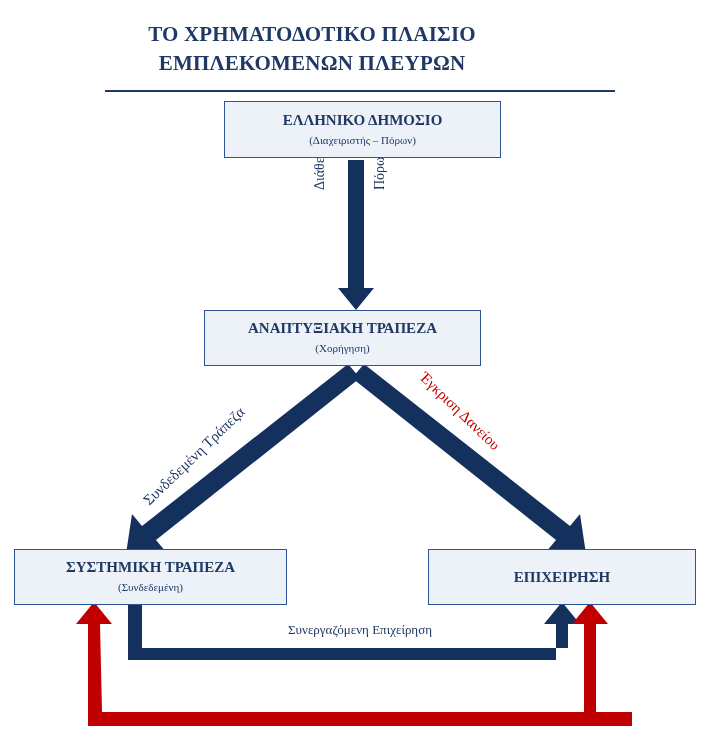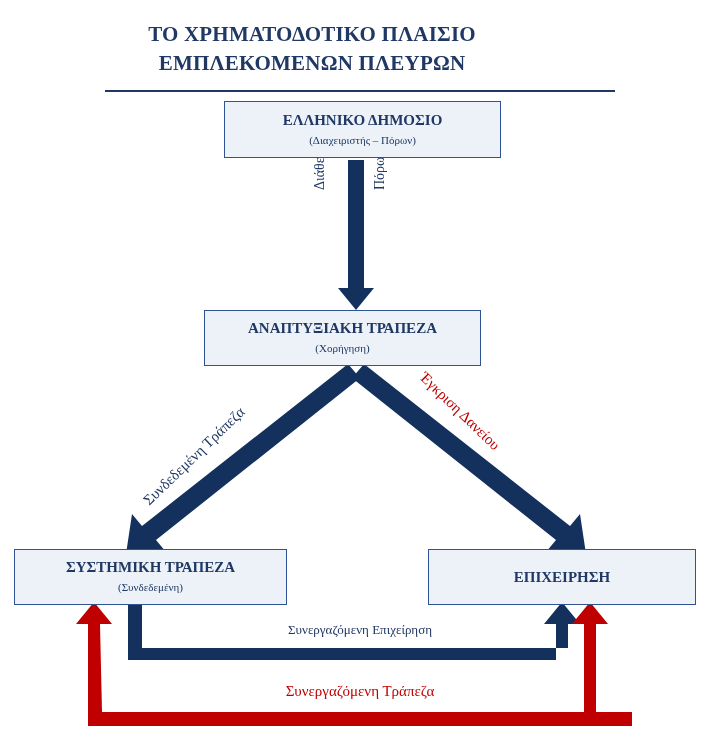--- a/index.html
+++ b/index.html
@@ -200,21 +200,20 @@
   <svg class="conn" id="arrow-firm-sysbank" viewBox="0 0 556 132">
     <polygon points="14,22 26,22 8,0 -10,22 2,22 2,124 556,124 556,110 16,110" fill="#C00000" transform="translate(10,0)"></polygon>
     <polygon points="520,22 532,22 514,0 496,22 508,22 508,118 520,118" fill="#C00000"></polygon>
   </svg>
 
   <div class="edge-label" id="lbl-diathesi">Διάθεση</div>
   <div class="edge-label" id="lbl-poron">Πόρων</div>
   <div class="edge-label" id="lbl-sysbank-edge">Συνδεδεμένη Τράπεζα</div>
   <div class="edge-label red" id="lbl-firm-edge">Έγκριση Δανείου</div>
   <div class="edge-label" id="lbl-coop-firm">Συνεργαζόμενη Επιχείρηση</div>
-  <div class="edge-label red" id="lbl-coop-bank">Συνεργαζόμενη Τράπεζα</div>
 
   <div class="node" id="node-state">
     <div class="l1">ΕΛΛΗΝΙΚΟ ΔΗΜΟΣΙΟ</div>
     <div class="l2">(Διαχειριστής – Πόρων)</div>
   </div>
 
   <div class="node" id="node-devbank">
     <div class="l1">ΑΝΑΠΤΥΞΙΑΚΗ ΤΡΑΠΕΖΑ</div>
     <div class="l2">(Χορήγηση)</div>
   </div>

